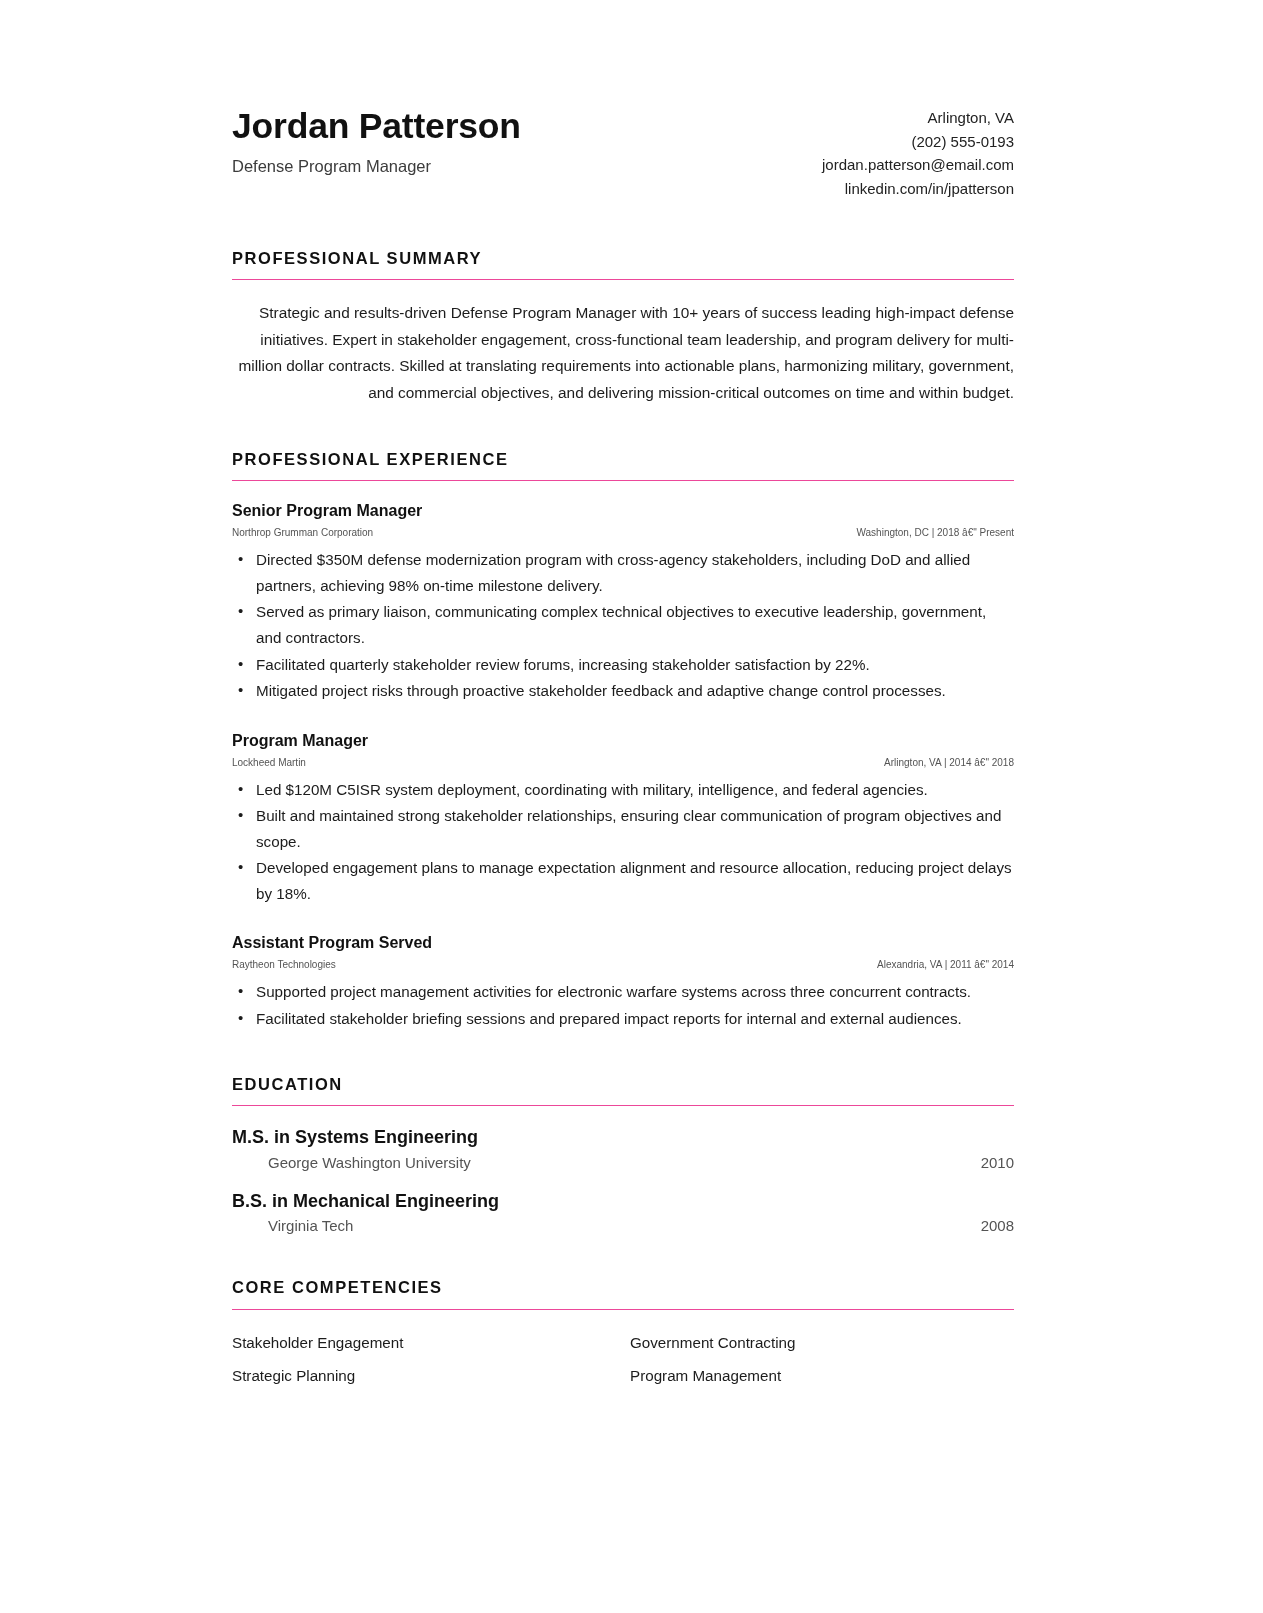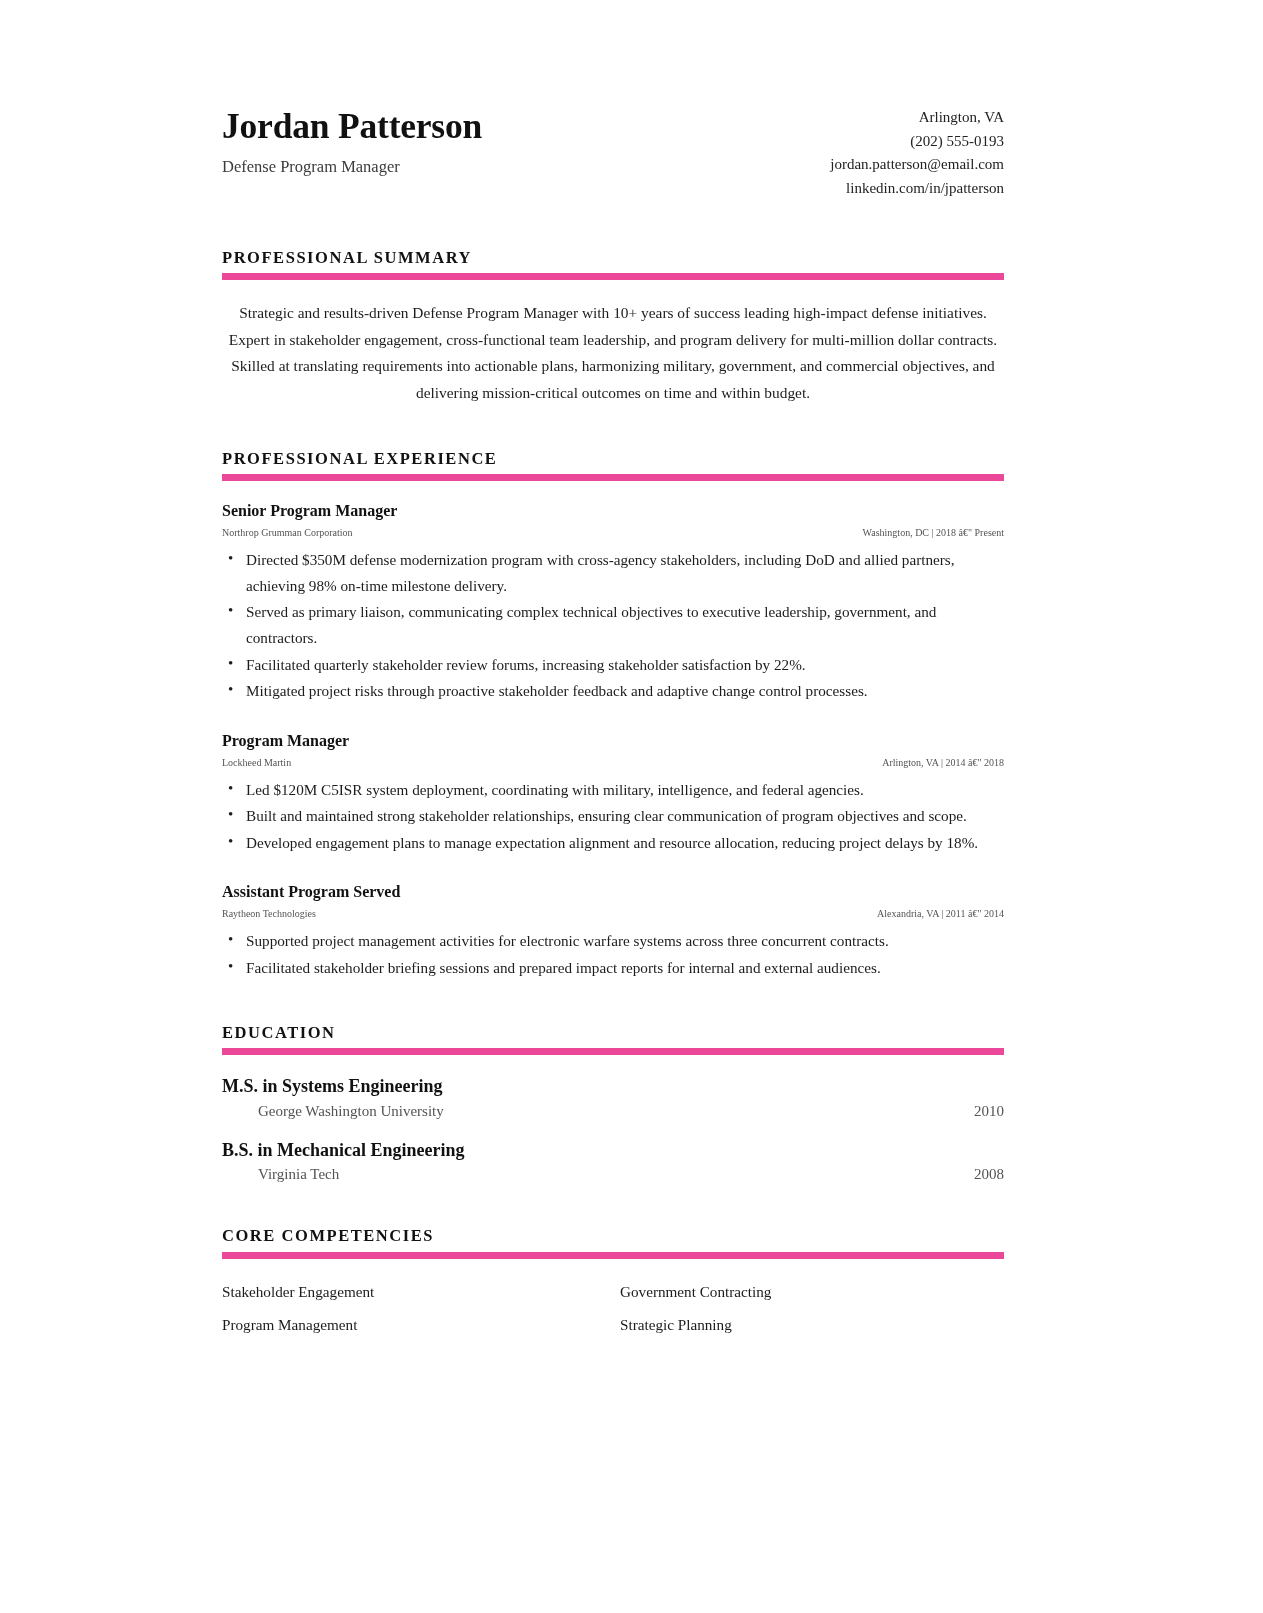--- a/index.html
+++ b/index.html
@@ -18,24 +18,23 @@
   .page {
     width:1263px;
     min-height:1613px;
     background:#ffffff;
     padding:0;
     position:relative;
   }
 
   .sheet {
     position:absolute;
-    left:222px;
+    left:232px;
     top:0;
     width:782px;
-    font-family:Liberation Serif, serif;
   }
 
   
   .header {
     display:flex;
     justify-content:space-between;
     align-items:flex-start;
     padding-top:103px;
   }
 
@@ -70,33 +69,33 @@
   
   .section { margin-top:44px; }
   .section.first { margin-top:49px; }
 
   .section-title {
     font-size:16.5px;
     font-weight:bold;
     letter-spacing:1.55px;
     color:#111111;
     text-transform:uppercase;
-    padding-bottom:6px;
-    border-bottom:7px solid #ec4899;
+    padding-bottom:12px;
+    border-bottom:1px solid #ec4899;
     line-height:1.1;
   }
 
   .section-body { padding-top:20px; }
 
   
   .summary {
     font-size:15.4px;
     line-height:1.72;
     color:#1c1c1c;
-    text-align:center;
+    text-align:right;
   }
 
   
   .job { margin-bottom:27px; }
   .job:last-child { margin-bottom:0; }
 
   .job-title {
     font-size:16px;
     font-weight:bold;
     color:#111111;
@@ -262,20 +261,20 @@
 
       </div>
     </div>
 
     <div class="section">
       <div class="section-title">CORE COMPETENCIES</div>
       <div class="section-body">
         <div class="skills-grid">
           <div class="skill">Stakeholder Engagement</div>
           <div class="skill">Government Contracting</div>
+          <div class="skill">Strategic Planning</div>
           <div class="skill">Program Management</div>
-          <div class="skill">Strategic Planning</div>
         </div>
       </div>
     </div>
 
   </div>
 </div>
 
 </body></html>

